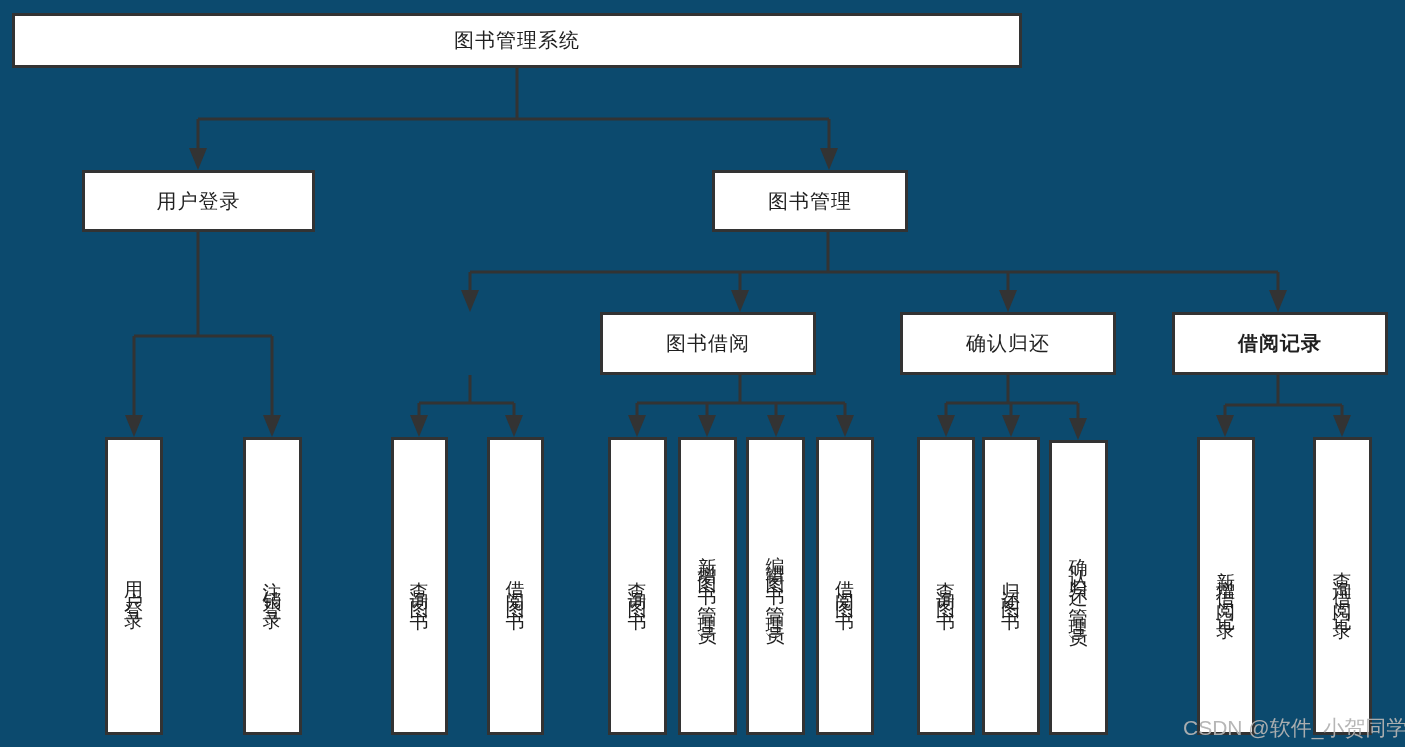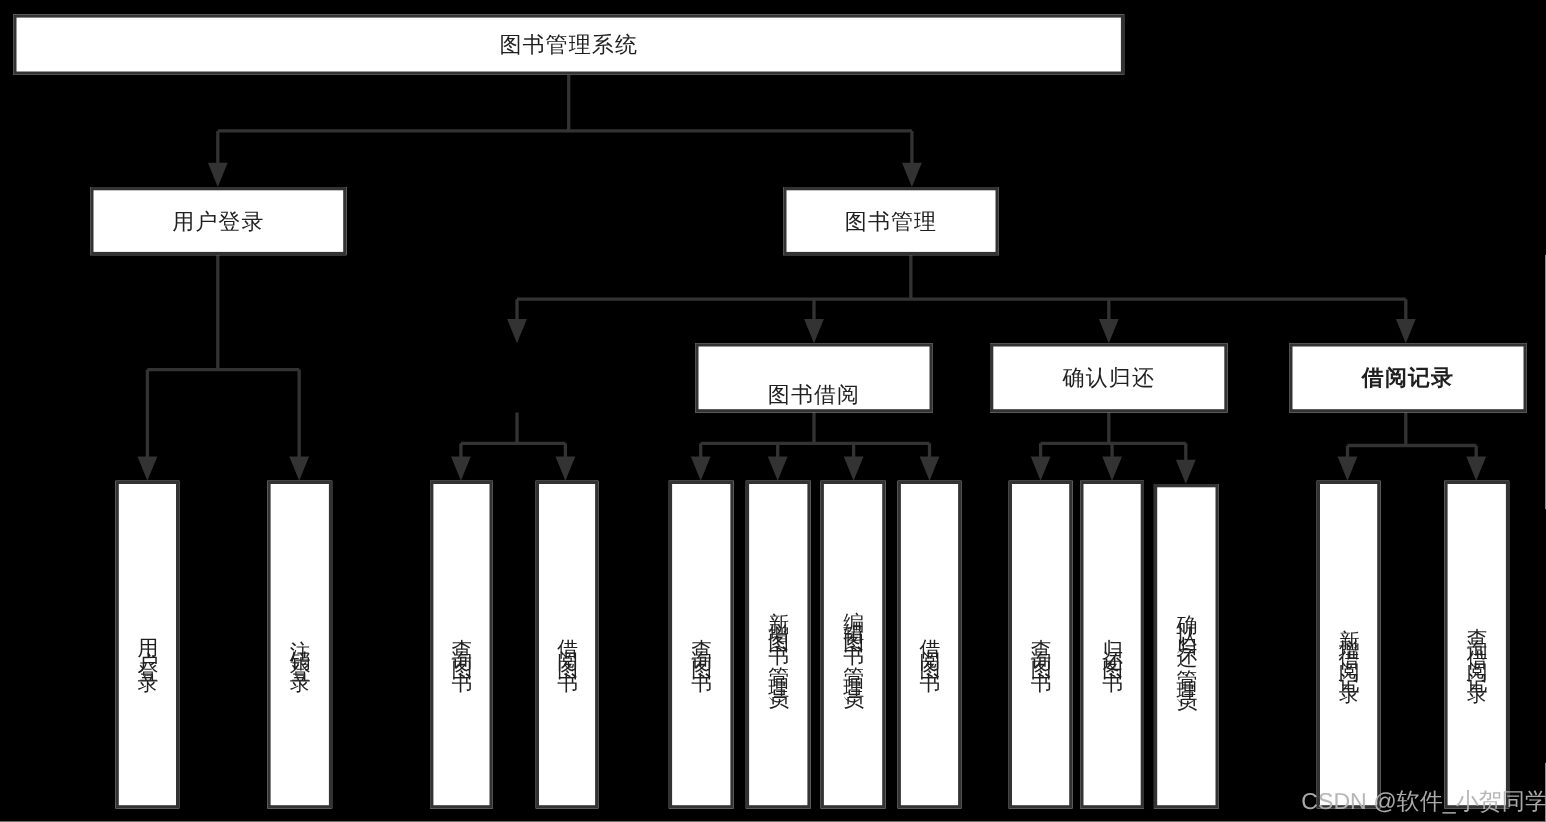--- a/index.html
+++ b/index.html
@@ -1,19 +1,19 @@
 <!DOCTYPE html>
 <html><head>
 <meta charset="utf-8">
 <style>
   html,body{margin:0;padding:0;background:#ffffff;}
   #stage{
     position:relative;
     width:1405px;height:747px;
-    background:#000000;
+    background:#0c4a6e;
     font-family:"Liberation Sans", sans-serif;
     overflow:hidden;
   }
   #connectors{position:absolute;left:0;top:0;z-index:1;}
   .node{
     position:absolute;
     box-sizing:border-box;
     border:3px solid #333333;
     background:#ffffff;
     color:#1f1f1f;
@@ -30,21 +30,21 @@
     letter-spacing:10px;
     line-height:1;
     max-height:96%;
   }
   
   .n-root{left:12px;top:13px;width:1010px;height:55px;}
   .n-l2a{left:82px;top:170px;width:233px;height:62px;}
   .n-l2b{left:712px;top:170px;width:196px;height:62px;}
   .n-l3{top:312px;width:216px;height:63px;}
   .n-l3a{left:362px;}
-  .n-l3b{left:632px;align-items:flex-end;}
+  .n-l3b{left:600px;}
   .n-l3c{left:900px;}
   .n-l3d{left:1172px;font-weight:bold;}
   .leaf{top:437px;height:298px;}
   .n-ul1{left:105px;width:58px;}
   .n-ul2{left:243px;width:59px;}
   .n-nr1{left:391px;width:57px;}
   .n-nr2{left:487px;width:57px;}
   .n-bb1{left:608px;width:59px;}
   .n-bb2{left:678px;width:59px;}
   .n-bb3{left:746px;width:59px;}

